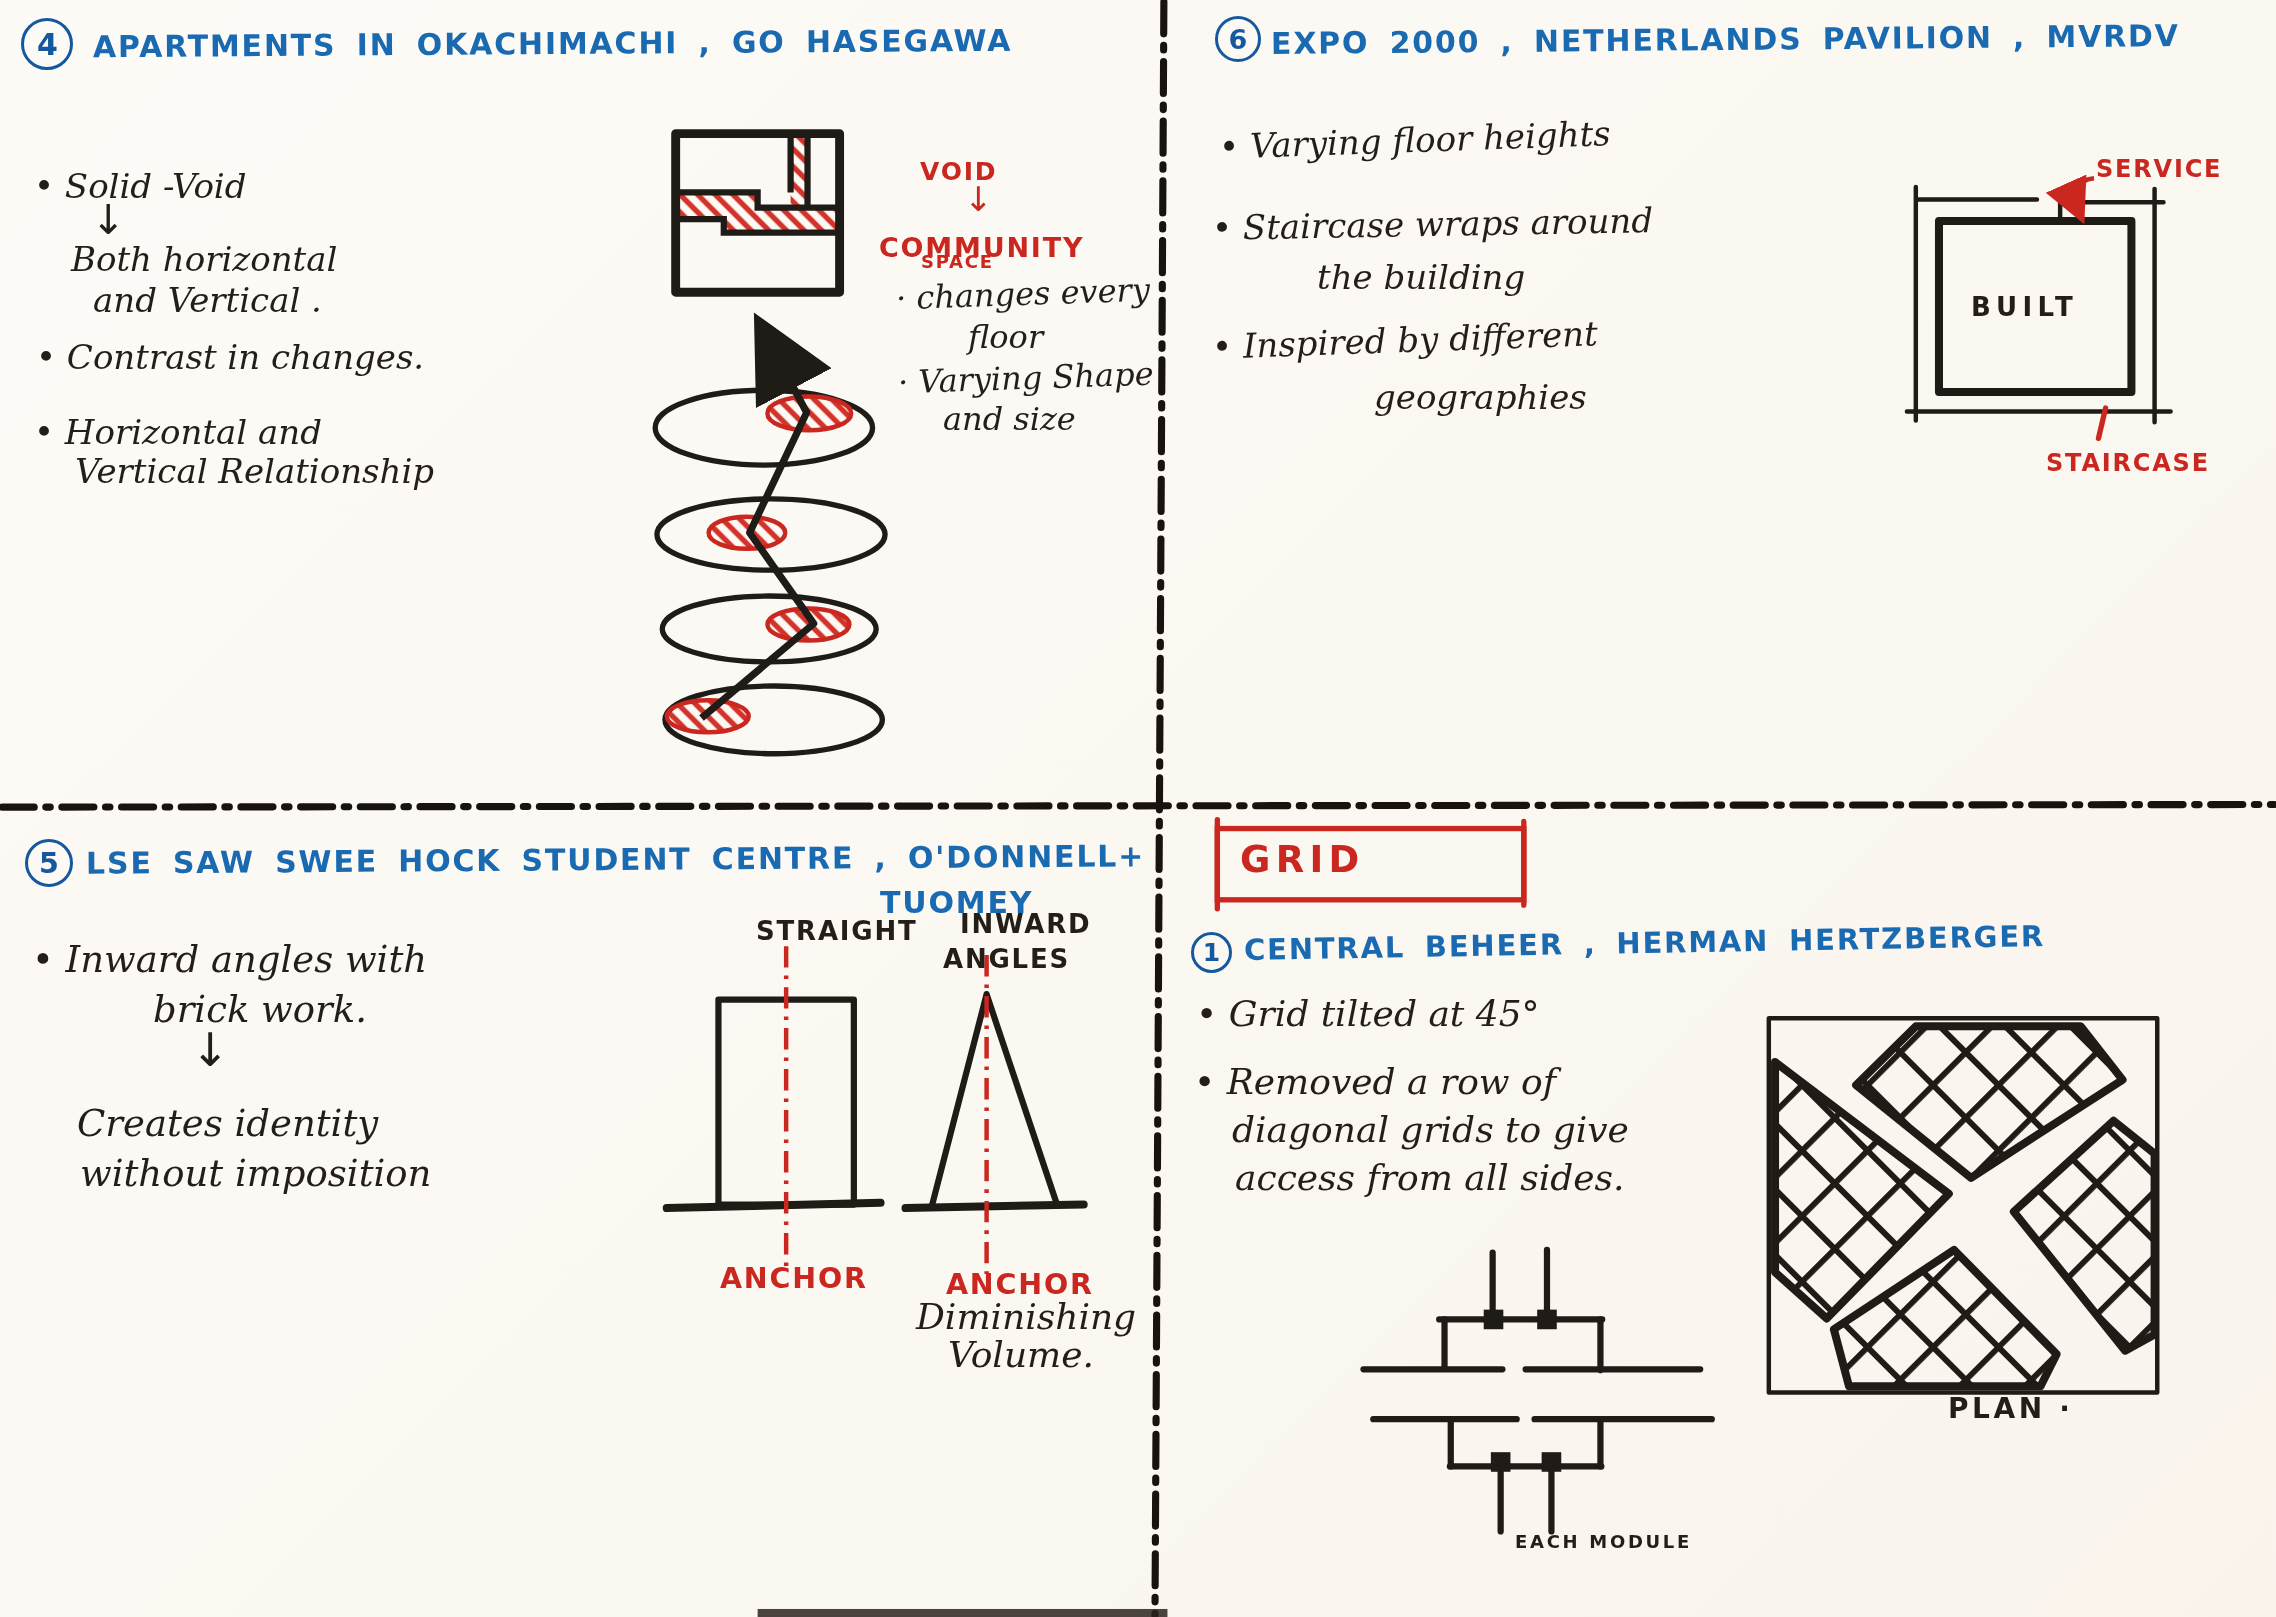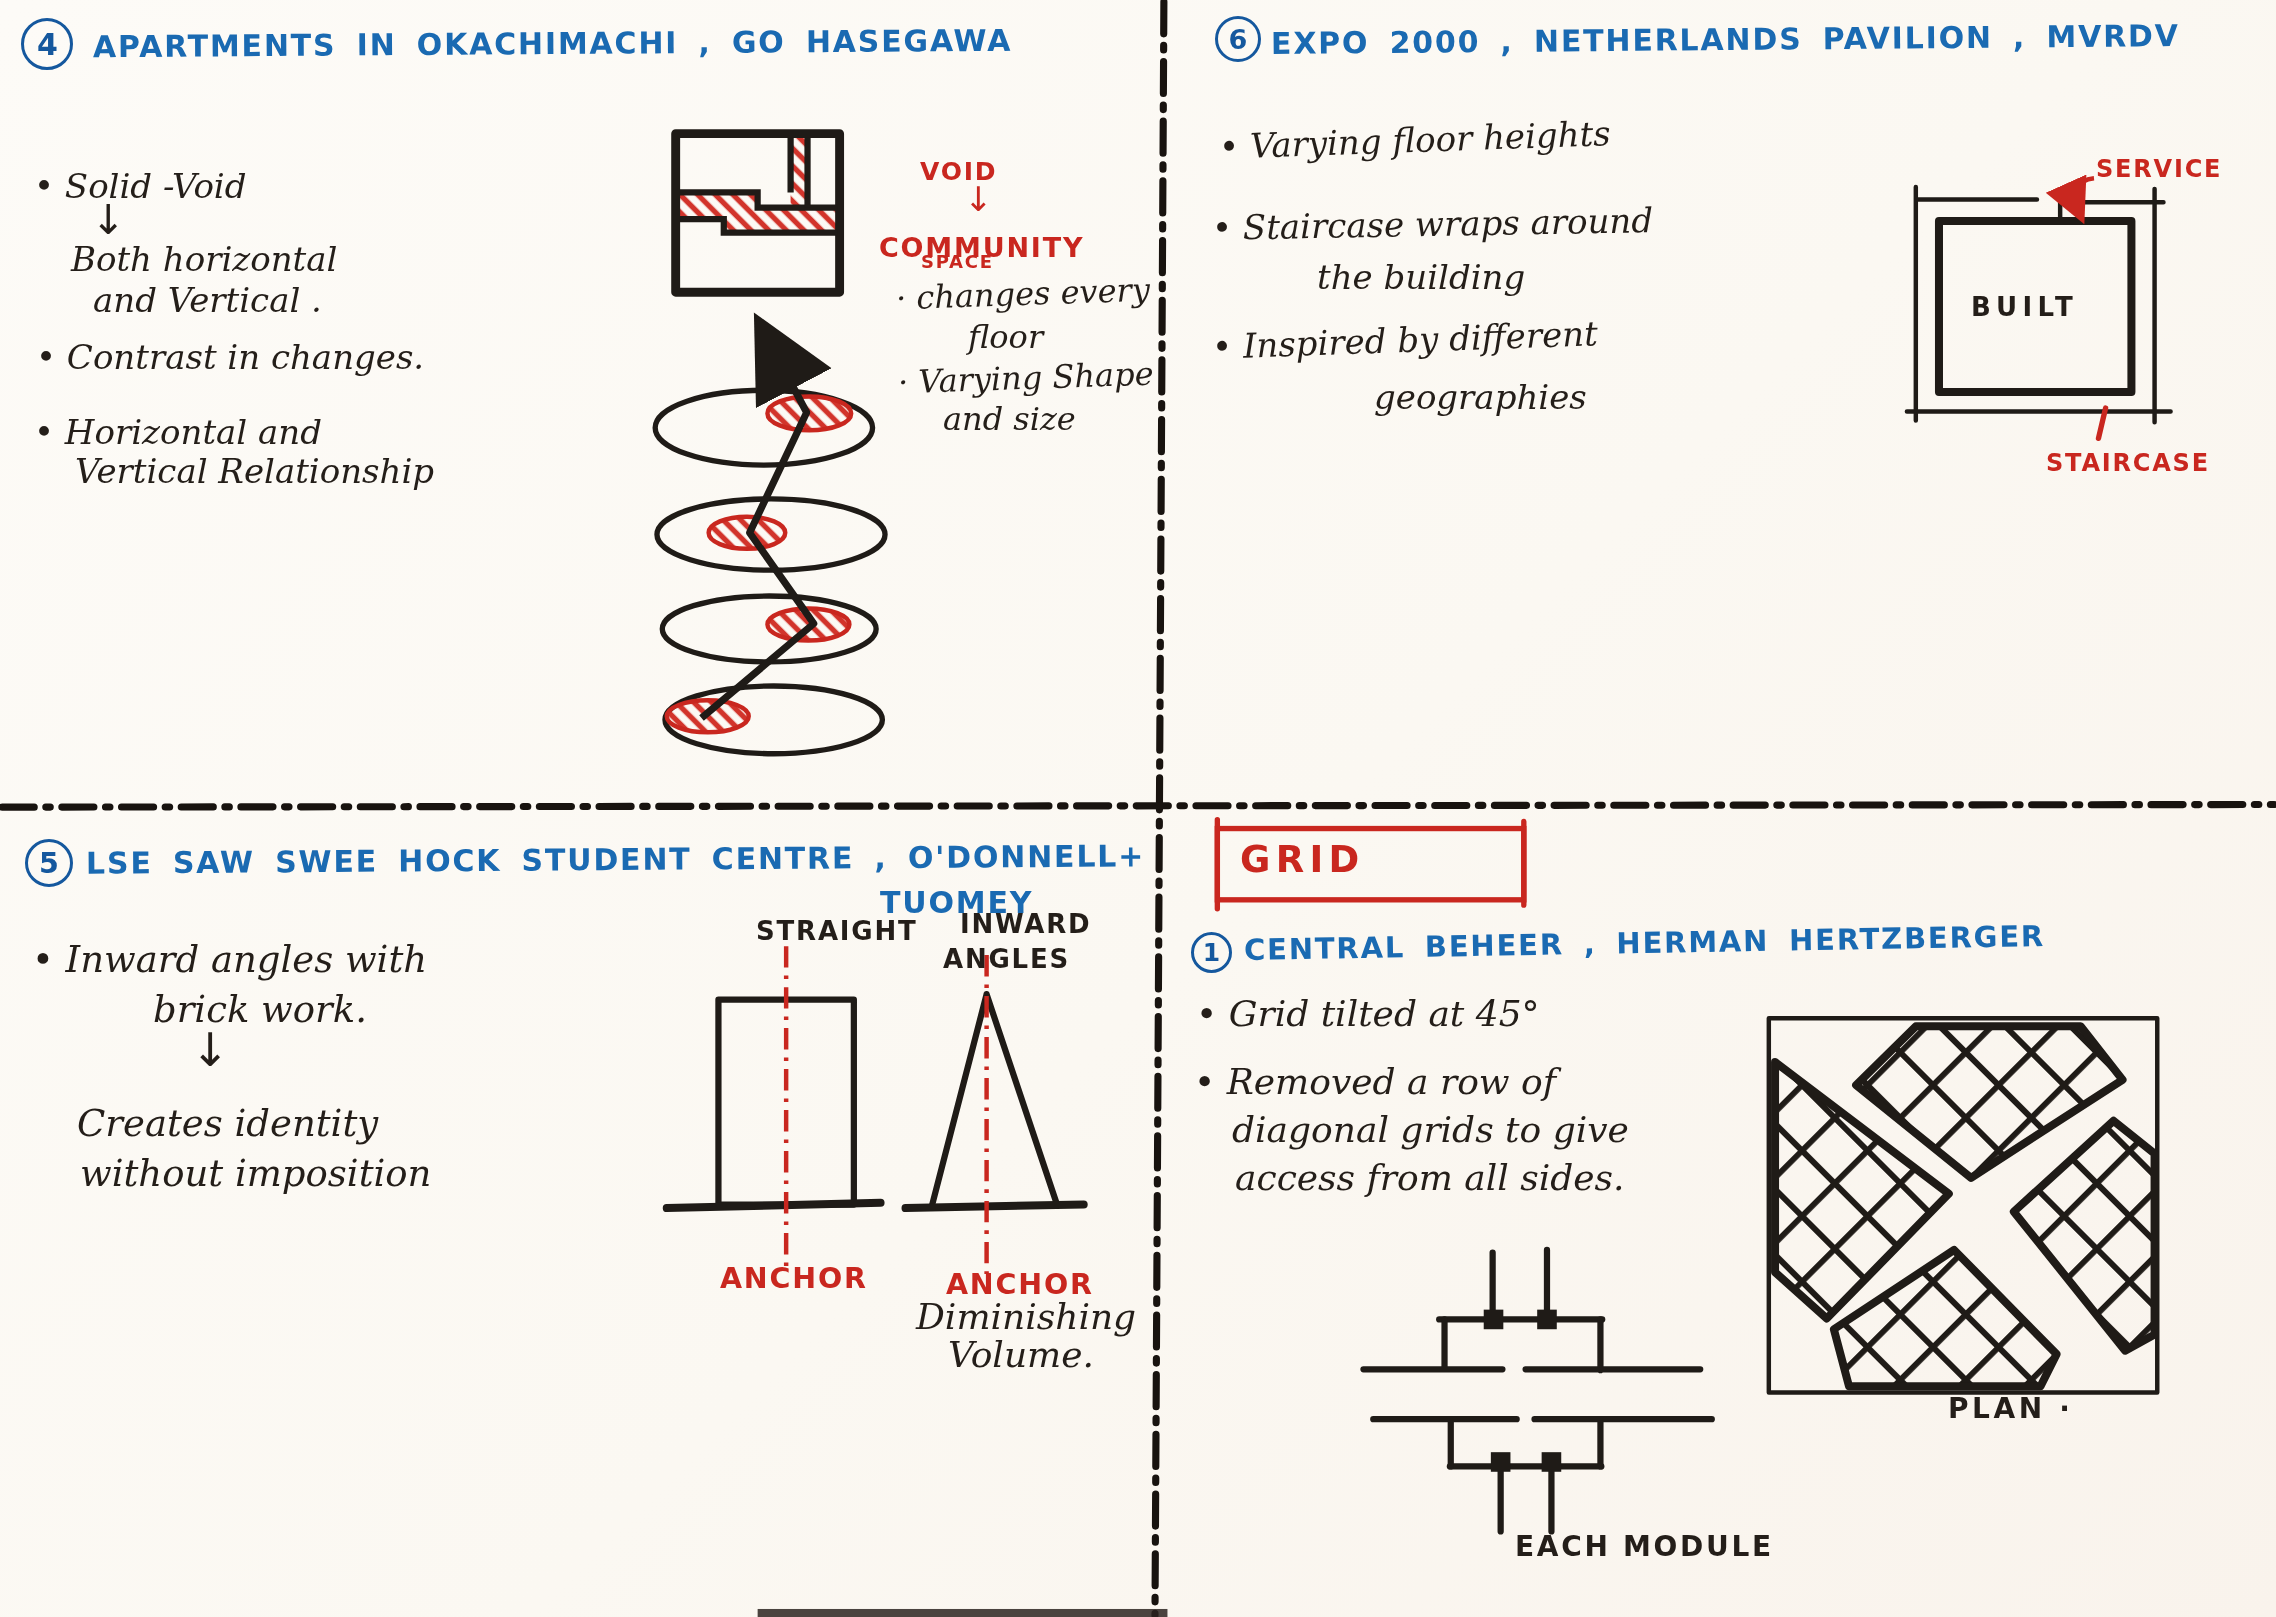--- a/index.html
+++ b/index.html
@@ -176,18 +176,18 @@
   <div>
     <span class="t caps redtxt" style="left:1240px; top:841px; font-size:37px; letter-spacing:5.3px;">GRID</span>
     <span class="circ" style="left:1191px; top:932px; width:41px; height:41px; font-size:25px;">1</span>
     <span class="t blue-caps" style="left:1244px; top:929px; font-size:29px; transform:rotate(-1deg);">CENTRAL BEHEER , HERMAN HERTZBERGER</span>
 
     <span class="t cursive" style="left:1196px; top:996px; font-size:36px;">• Grid tilted at 45°</span>
     <span class="t cursive" style="left:1194px; top:1064px; font-size:36px;">• Removed a row of</span>
     <span class="t cursive" style="left:1232px; top:1112px; font-size:36px;">diagonal grids to give</span>
     <span class="t cursive" style="left:1235px; top:1160px; font-size:36px;">access from all sides.</span>
 
-    <span class="t caps" style="left:1515px; top:1533px; font-size:28px; letter-spacing:2.7px;text-align:right;">EACH MODULE</span>
+    <span class="t caps" style="left:1515px; top:1533px; font-size:18px; letter-spacing:2.7px;text-align:right;">EACH MODULE</span>
     <span class="t caps" style="left:1948px; top:1395px; font-size:28px; letter-spacing:3.6px;">PLAN ·</span>
   </div>
 
 </div>
 
 
 </body></html>

